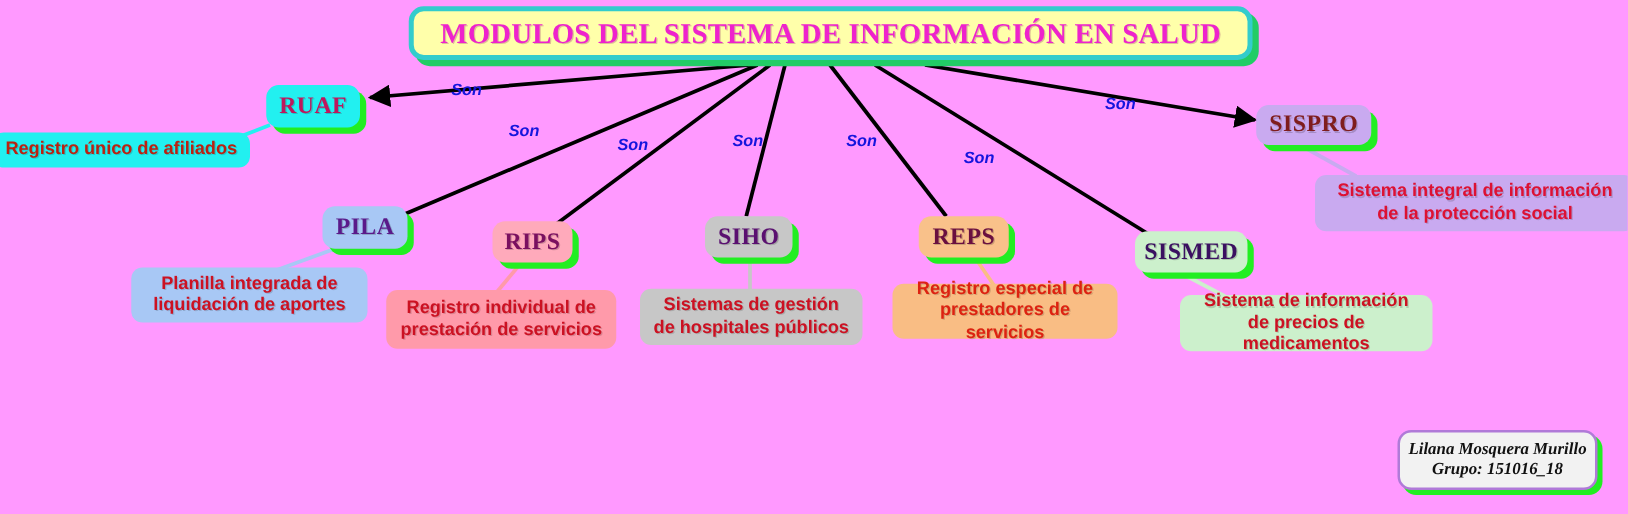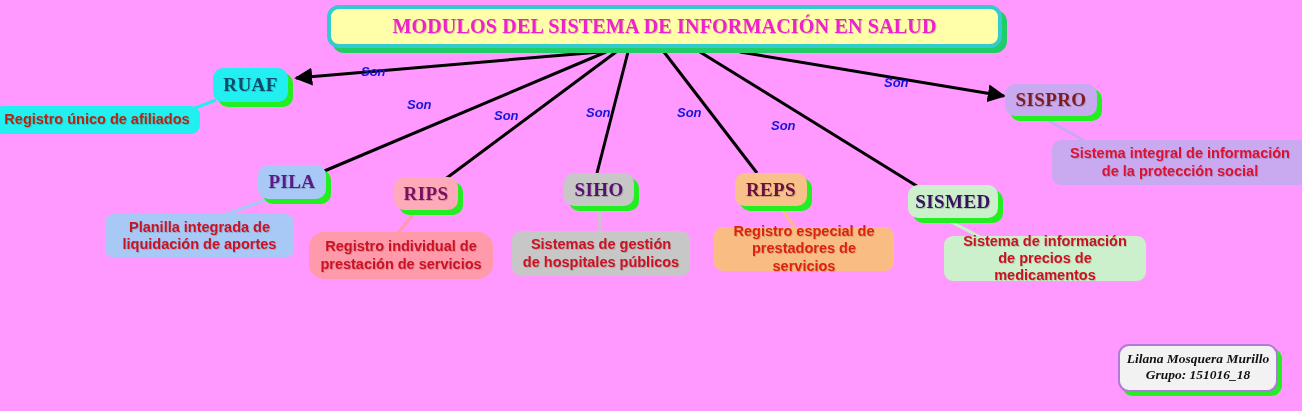--- a/index.html
+++ b/index.html
@@ -78,21 +78,21 @@
     border: 4px solid #33cccc;
     border-radius: 12px;
     box-shadow: 5px 5px 0 0 #22cc66;
     display: flex;
     align-items: center;
     justify-content: center;
   }
   #title-text {
     font-family: "Liberation Serif", serif;
     font-weight: bold;
-    font-size: 20px;
+    font-size: 23px;
     color: #ee22cc;
     letter-spacing: .2px;
     white-space: nowrap;
     text-shadow: 1px 1px 0 rgba(120,0,90,.25);
   }
 
   
   .edge-label {
     position: absolute;
     font-family: "Liberation Sans", sans-serif;
@@ -165,37 +165,37 @@
 
   <span class="edge-label" style="left:361px; top:64px;">Son</span>
   <span class="edge-label" style="left:407px; top:97px;">Son</span>
   <span class="edge-label" style="left:494px; top:108px;">Son</span>
   <span class="edge-label" style="left:586px; top:105px;">Son</span>
   <span class="edge-label" style="left:677px; top:105px;">Son</span>
   <span class="edge-label" style="left:771px; top:118px;">Son</span>
   <span class="edge-label" style="left:884px; top:75px;">Son</span>
 
   <div class="node" style="left:213px; top:68px; width:75px; height:34px; background:#22f0f0;">
-    <span class="node-label" style="color:#0c4a6e;">RUAF</span>
+    <span class="node-label" style="color:#be185d;">RUAF</span>
   </div>
   <div class="desc" style="left:-6px; top:106px; width:206px; height:28px; background:#22f0f0; color:#bb2211;">
     <span>Registro único de afiliados</span>
   </div>
 
   <div class="node" style="left:258px; top:165px; width:68px; height:34px; background:#a8c8f5;">
     <span class="node-label" style="color:#5a1a8a;">PILA</span>
   </div>
   <div class="desc" style="left:105px; top:214px; width:189px; height:44px; background:#a8c8f5;">
     <span>Planilla integrada de liquidación de aportes</span>
   </div>
 
   <div class="node" style="left:394px; top:177px; width:64px; height:33px; background:#ffaabb;">
     <span class="node-label" style="color:#7a1060;">RIPS</span>
   </div>
-  <div class="desc" style="left:309px; top:232px; width:184px; height:47px; background:#ff9aaa;border-radius:15px;">
+  <div class="desc" style="left:309px; top:232px; width:184px; height:47px; background:#ff9aaa;">
     <span>Registro individual de prestación de servicios</span>
   </div>
 
   <div class="node" style="left:564px; top:173px; width:70px; height:33px; background:#c7c7c7;">
     <span class="node-label" style="color:#5a1070;">SIHO</span>
   </div>
   <div class="desc" style="left:512px; top:231px; width:178px; height:45px; background:#c7c7c7;">
     <span>Sistemas de gestión de hospitales públicos</span>
   </div>
 

